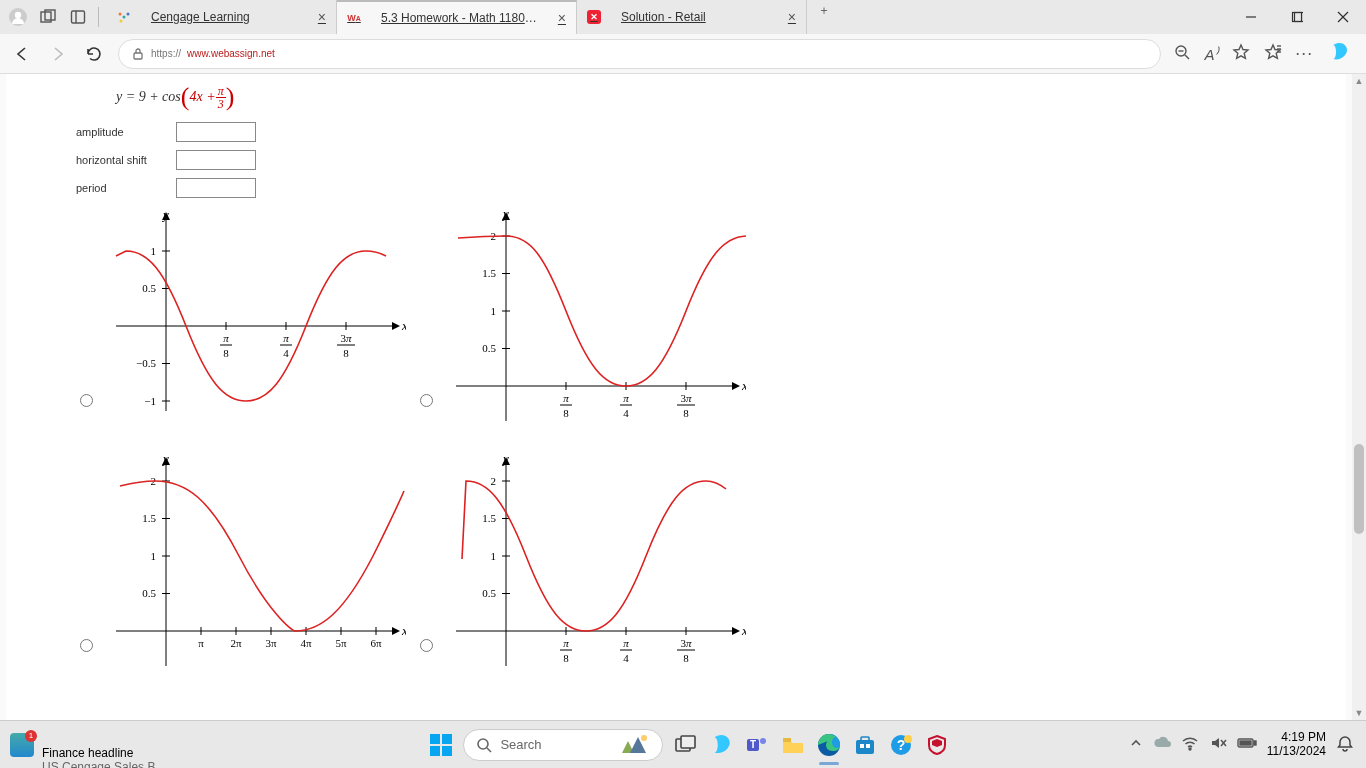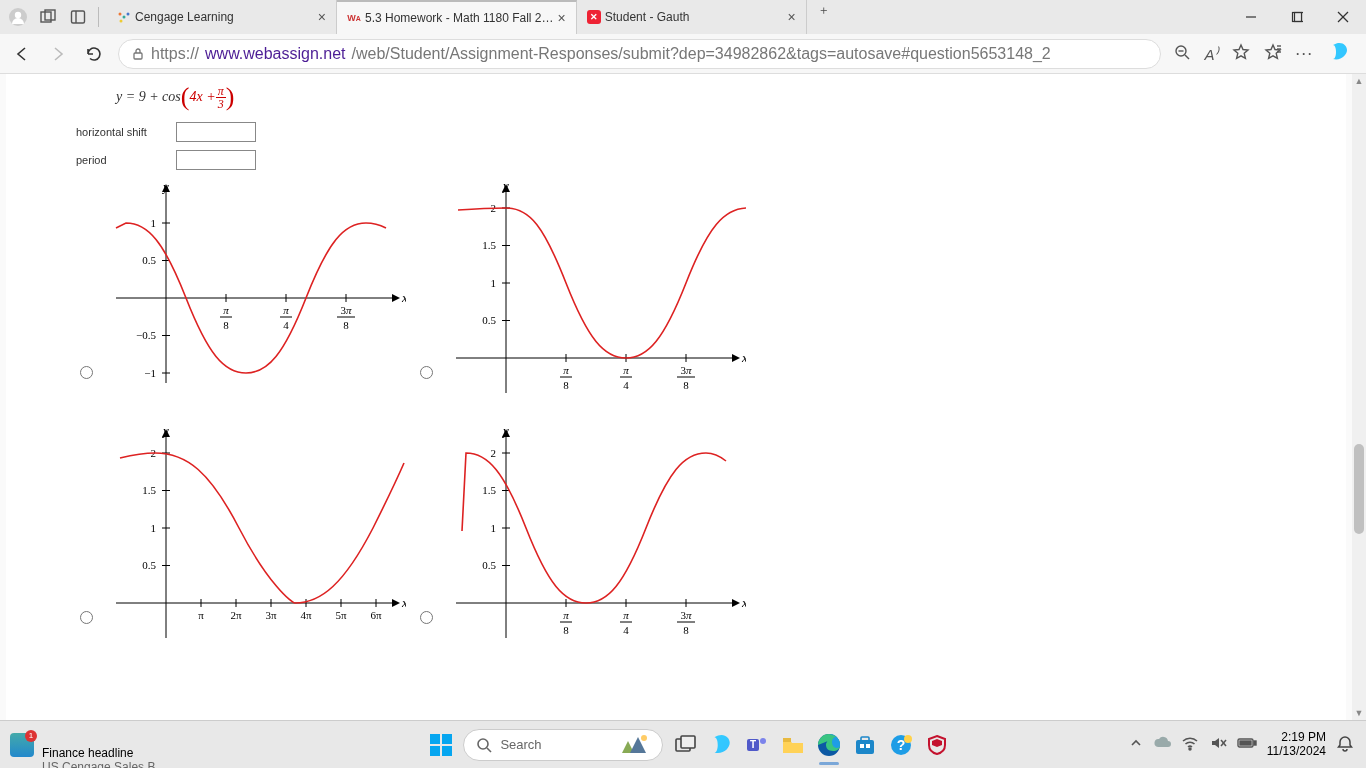--- a/index.html
+++ b/index.html
@@ -3,32 +3,32 @@
 <meta charset="utf-8">
 <style>
   * { margin: 0; padding: 0; box-sizing: border-box; }
   body { font-family: "Segoe UI", Arial, sans-serif; font-size: 12px; background: #f3f3f3; }
 
   
   .title-bar { height: 34px; background: #e9e9e9; display: flex; align-items: stretch; }
   .title-left { display: flex; align-items: center; gap: 10px; padding-left: 8px; }
   .tb-icon { width: 20px; height: 20px; display: flex; align-items: center; justify-content: center; color: #4a4a4a; }
   .tabs { display: flex; align-items: stretch; margin-left: 8px; }
-  .tab { display: flex; align-items: center; gap: 4px; padding: 0 10px; min-width: 230px; max-width: 240px; border-right: 1px solid #ccc; font-size: 12px; color: #333; position: relative; }
+  .tab { display: flex; align-items: center; gap: 20px; padding: 0 10px; min-width: 230px; max-width: 240px; border-right: 1px solid #ccc; font-size: 12px; color: #333; position: relative; text-decoration: underline; }
   .tab.active { background: #f7f7f7; border-top: 2px solid #bbb; }
   .tab .favicon { width: 14px; height: 14px; border-radius: 3px; display: flex; align-items: center; justify-content: center; font-size: 9px; font-weight: bold; }
   .tab .label { flex: 1; white-space: nowrap; overflow: hidden; text-overflow: ellipsis; }
   .tab .close { color: #555; font-size: 14px; }
   .title-right { margin-left: auto; display: flex; }
   .win-btn { width: 46px; display: flex; align-items: center; justify-content: center; color: #333; }
 
   .addr-bar { height: 40px; background: #f7f7f7; display: flex; align-items: center; gap: 12px; padding: 0 10px; border-bottom: 1px solid #ddd; }
   .nav-btn { width: 24px; height: 24px; display: flex; align-items: center; justify-content: center; color: #555; }
-  .url-box { flex: 1; height: 30px; border: 1px solid #ddd; border-radius: 15px; background: #fff; display: flex; align-items: center; padding: 0 12px; font-size: 16px; color: #777; gap: 6px; }
-  .url-box .domain { color: #4c1d95; }
+  .url-box { flex: 1; height: 30px; border: 1px solid #ddd; border-radius: 15px; background: #fff; display: flex; align-items: center; padding: 0 12px; font-size: 10px; color: #777; gap: 6px; }
+  .url-box .domain { color: #b91c1c; }
   .addr-icons { display: flex; gap: 14px; align-items: center; color: #555; padding-right: 6px; }
 
   
   .viewport { position: absolute; top: 74px; bottom: 48px; left: 0; right: 14px; background: #fafafa; overflow: hidden; }
   .scrollbar { position: absolute; top: 74px; bottom: 48px; right: 0; width: 14px; background: #f0f0f0; }
   .scrollbar .thumb { position: absolute; left: 2px; right: 2px; top: 370px; height: 90px; background: #c0c0c0; border-radius: 5px; }
   .scrollbar .arrow { position: absolute; left: 0; right: 0; height: 14px; display: flex; align-items: center; justify-content: center; color: #888; font-size: 9px; }
   .scrollbar .arrow.up { top: 0; }
   .scrollbar .arrow.down { bottom: 0; }
 
@@ -114,21 +114,21 @@
       <span class="label">Cengage Learning</span>
       <span class="close">×</span>
     </div>
     <div class="tab active">
       <span class="favicon" style="color:#c33">W<sub style="font-size:7px">A</sub></span>
       <span class="label">5.3 Homework - Math 1180 Fall 2…</span>
       <span class="close">×</span>
     </div>
     <div class="tab">
       <span class="favicon" style="background:#e23;color:#fff">✕</span>
-      <span class="label">Student - Gauth</span>
+      <span class="label">Solution - Retail</span>
       <span class="close">×</span>
     </div>
     <div class="tb-icon" style="width:34px">＋</div>
   </div>
 
   <div class="title-right">
     <div class="win-btn">
         <svg width="12" height="12">
           <line x1="1" y1="6" x2="11" y2="6" stroke="#333" stroke-width="1.2"></line>
         </svg>
@@ -164,21 +164,20 @@
         <path d="M3 9a6 6 0 1 1 2 4.5M3 9V4m0 5h5"></path>
       </svg>
     </div>
   <div class="url-box">
     <svg width="14" height="14" fill="none" stroke="#777" stroke-width="1.3">
         <rect x="3" y="6" width="8" height="6" rx="1"></rect>
         <path d="M5 6V4a2 2 0 0 1 4 0v2"></path>
       </svg>
     <span>https://</span>
       <span class="domain">www.webassign.net</span>
-      <span>/web/Student/Assignment-Responses/submit?dep=34982862&amp;tags=autosave#question5653148_2</span>
   </div>
   <div class="addr-icons">
     <span><svg width="18" height="18" fill="none" stroke="#555" stroke-width="1.4">
           <circle cx="8" cy="8" r="5"></circle>
           <line x1="12" y1="12" x2="16" y2="16"></line>
           <line x1="5.5" y1="8" x2="10.5" y2="8"></line>
         </svg></span>
     <span style="font-size:15px;font-style:italic">A⁾</span>
     <span><svg width="18" height="18" fill="none" stroke="#555" stroke-width="1.4">
           <path d="M9 2l2 4.5 5 .5-3.8 3.3 1.2 5L9 12.8 4.6 15.3l1.2-5L2 7l5-.5z"></path>
@@ -211,20 +210,24 @@
       <span class="paren red">(</span>
       <span class="red">4x + </span>
       <span class="frac red">
         <span class="num">π</span>
         <span class="den">3</span>
       </span>
       <span class="paren red">)</span>
     </div>
 
     <div class="inputs">
+      <div class="row">
+        <span class="lab">amplitude</span>
+        <input type="text" value="" style="">
+      </div>
       <div class="row">
         <span class="lab">horizontal shift</span>
         <input type="text" value="" style="">
       </div>
       <div class="row">
         <span class="lab">period</span>
         <input type="text" value="" style="">
       </div>
     </div>
 
@@ -511,20 +514,20 @@
           <path d="M3 7v4h3l4 3V4L6 7z" fill="#555" stroke="none"></path>
           <line x1="12" y1="6" x2="17" y2="12"></line>
           <line x1="17" y1="6" x2="12" y2="12"></line>
         </svg></span>
     <span class="tray-ic"><svg width="20" height="14" fill="none" stroke="#555" stroke-width="1.4">
           <rect x="1" y="3" width="15" height="8" rx="1.5"></rect>
           <rect x="17" y="5" width="2" height="4" fill="#555"></rect>
           <rect x="3" y="5" width="11" height="4" fill="#555"></rect>
         </svg></span>
     <div class="clock">
-      <div>2:19 PM</div>
+      <div>4:19 PM</div>
       <div>11/13/2024</div>
     </div>
     <span class="tray-ic"><svg width="18" height="18" fill="none" stroke="#444" stroke-width="1.5">
           <path d="M9 3a5 5 0 0 1 5 5v3l1.5 2h-13L4 11V8a5 5 0 0 1 5-5zM7 15a2 2 0 0 0 4 0"></path>
         </svg></span>
   </div>
 </div>
 
 </body></html>

